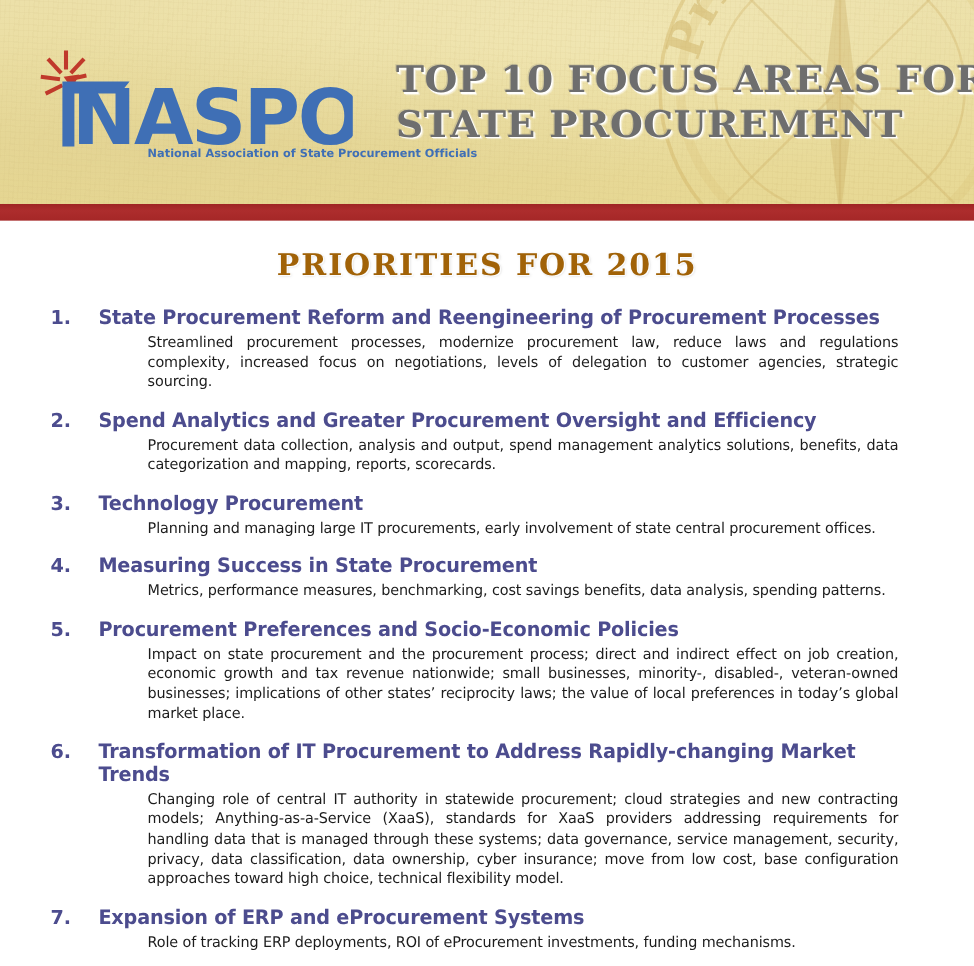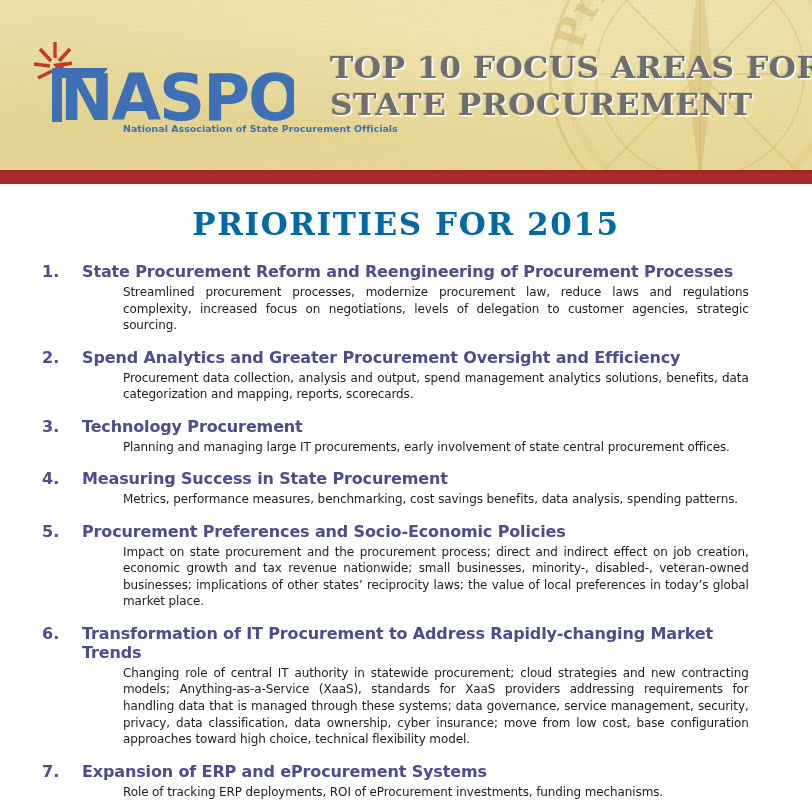--- a/index.html
+++ b/index.html
@@ -121,23 +121,23 @@
     position: relative;
     width: 812px;
     background: #ffffff;
     padding-top: 22px;
   }
 
   .section-title {
     text-align: center;
     font-family: "DejaVu Serif", "Liberation Serif", serif;
     font-weight: 700;
-    font-size: 31px;
+    font-size: 25px;
     letter-spacing: 1.6px;
-    color: #0369a1;
+    color: #a16207;
     text-transform: uppercase;
     text-shadow: 1px 1px 0 rgba(255,255,255,0.9), 1px 1px 2px rgba(120,120,120,0.35);
   }
 
   .list {
     margin-top: 20px;
     padding: 0 38px 0 42px;
   }
 
   .item { display: block; margin-bottom: 14px; }

